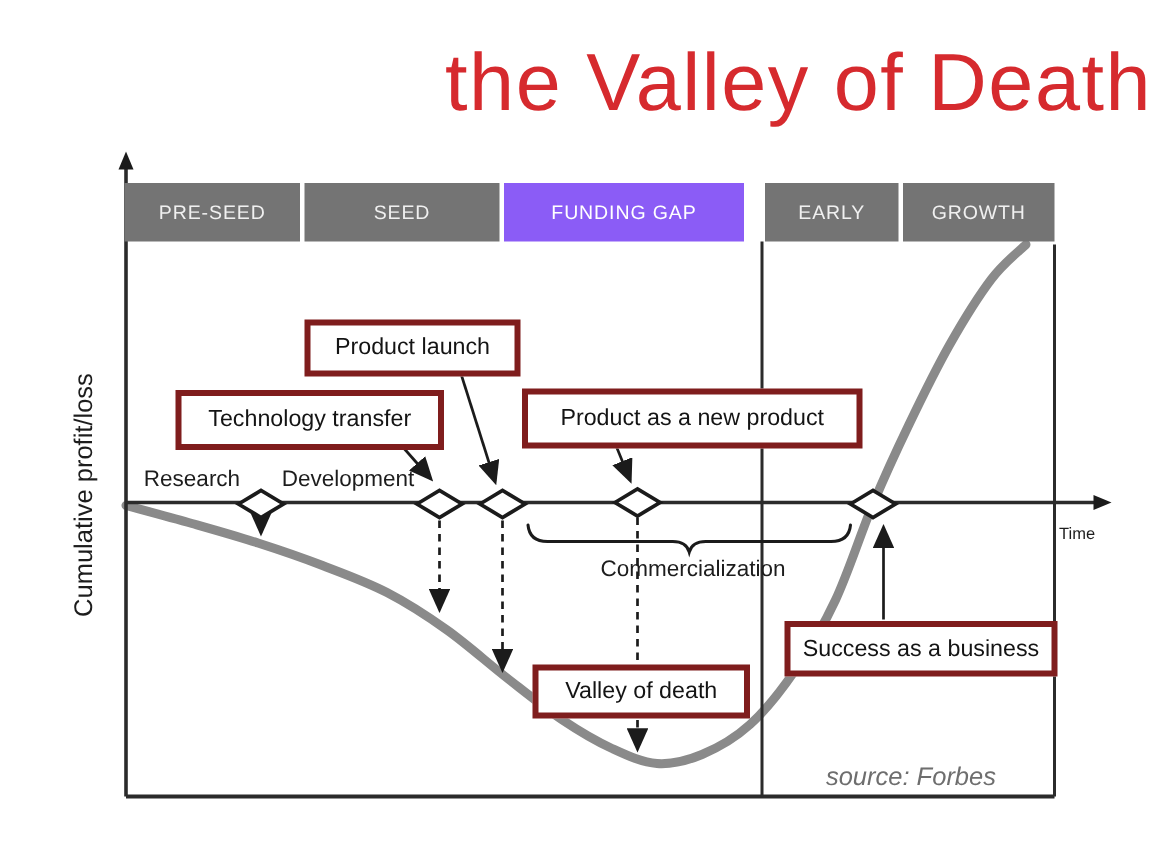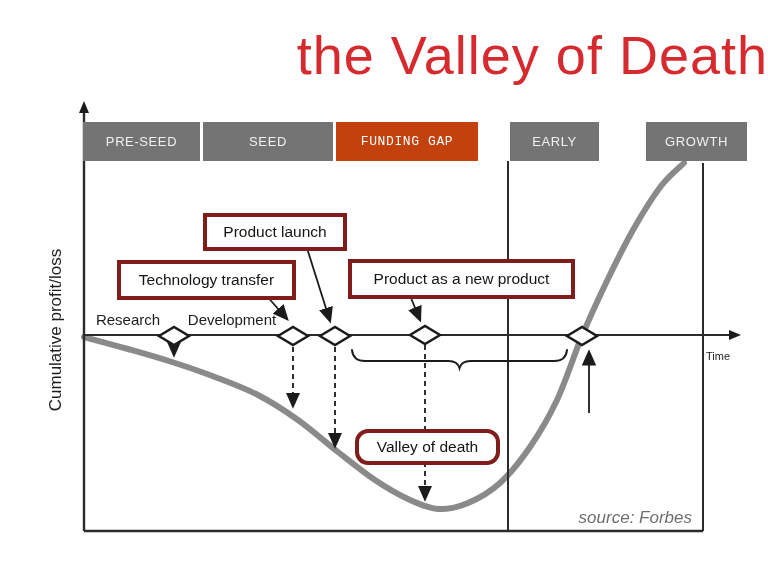--- a/index.html
+++ b/index.html
@@ -15,25 +15,25 @@
   .stage{position:absolute;top:122px;height:39px;display:flex;align-items:center;
          justify-content:center;font-size:13px;letter-spacing:.6px;color:#f0f0f0;}
   .phase{position:absolute;top:311px;font-size:15px;color:#1d1d1d;text-align:center;}
   .phase.research{left:90px;width:76px;}
   .phase.development{left:182px;width:100px;}
   .ann{position:absolute;background:#fff;border:4px solid #7f1d1d;display:flex;
        align-items:center;justify-content:center;font-size:15.5px;color:#141414;}
   .box-product-launch{left:203px;top:213px;width:136px;height:30px;}
   .box-technology-transfer{left:117px;top:260px;width:171px;height:32px;}
   .box-success-new-product{left:348px;top:259px;width:219px;height:32px;}
-  .box-valley-of-death{left:355px;top:429px;width:137px;height:28px;border-radius:13px;}
+  .box-valley-of-death{left:355px;top:443px;width:137px;height:28px;}
   .box-success-business{left:523px;top:414px;width:174px;height:29px;}
   .brace-label{position:absolute;left:395px;top:371px;width:134px;text-align:center;
                font-size:15px;color:#1d1d1d;}
-  .source{position:absolute;left:528px;top:508px;width:164px;text-align:right;
+  .source{position:absolute;left:500px;top:508px;width:164px;text-align:right;
           font-style:italic;font-size:17px;color:#6e6e6e;}
 </style>
 </head>
 <body>
 
 <div class="page">
   <div class="title">the Valley of Death</div>
 
   <div class="chart">
     <svg id="chart-svg" width="768" height="574" viewBox="0 0 768 574">
@@ -64,32 +64,34 @@
         <polygon points="159,336 174,327 189,336 174,345" fill="#ffffff" stroke="#1b1b1b" stroke-width="2.5"></polygon>
         <polygon points="278,336 293,327 308,336 293,345" fill="#ffffff" stroke="#1b1b1b" stroke-width="2.5"></polygon>
         <polygon points="320,336 335,327 350,336 335,345" fill="#ffffff" stroke="#1b1b1b" stroke-width="2.5"></polygon>
         <polygon points="410,335 425,326 440,335 425,344" fill="#ffffff" stroke="#1b1b1b" stroke-width="2.5"></polygon>
         <polygon points="567,336 582,327 597,336 582,345" fill="#ffffff" stroke="#1b1b1b" stroke-width="2.5"></polygon>
       </svg>
 
     <div id="stage-row">
         <div class="stage" style="left: 83px; width: 117px; background: rgb(116, 116, 116); color: rgb(240, 240, 240);">PRE-SEED</div>
         <div class="stage" style="left: 203px; width: 130px; background: rgb(116, 116, 116); color: rgb(240, 240, 240);">SEED</div>
-        <div class="stage" style="left: 336px; width: 142px; background: #c2410c; color: rgb(255, 255, 255); font-family: Liberation Mono, monospace;">FUNDING GAP</div>
+        <div class="stage" style="left: 336px; width: 160px; background: #8b5cf6; color: rgb(255, 255, 255);">FUNDING GAP</div>
         <div class="stage" style="left: 510px; width: 89px; background: rgb(116, 116, 116); color: rgb(240, 240, 240);">EARLY</div>
-        <div class="stage" style="left: 602px; width: 101px; background: rgb(116, 116, 116); color: rgb(240, 240, 240); margin-left: 44px;">GROWTH</div>
+        <div class="stage" style="left: 602px; width: 101px; background: rgb(116, 116, 116); color: rgb(240, 240, 240);">GROWTH</div>
       </div>
 
     <div class="ylabel">Cumulative profit/loss</div>
     <div class="xlabel">Time</div>
 
     <div class="phase research">Research</div>
     <div class="phase development">Development</div>
 
     <div class="ann box-product-launch">Product launch</div>
     <div class="ann box-technology-transfer">Technology transfer</div>
     <div class="ann box-success-new-product">Product as a new product</div>
     <div class="ann box-valley-of-death">Valley of death</div>
+    <div class="ann box-success-business">Success as a business</div>
 
+    <div class="brace-label">Commercialization</div>
 
     <div class="source">source: Forbes</div>
   </div>
 </div>
 
 </body></html>

